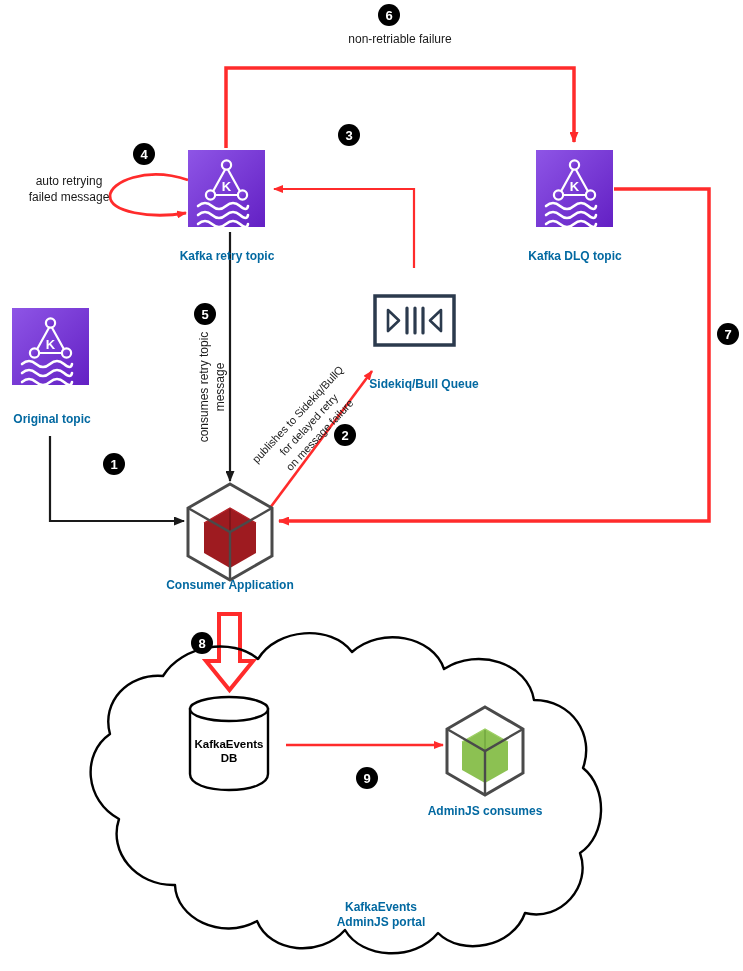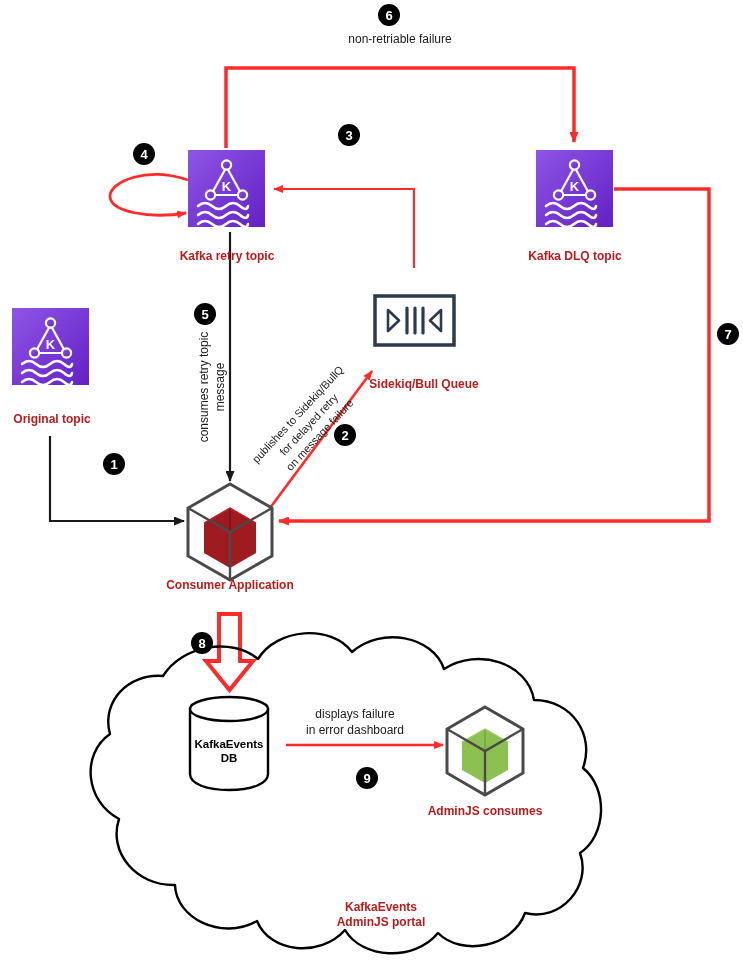--- a/index.html
+++ b/index.html
@@ -21,21 +21,21 @@
     position: absolute;
     left: 0;
     top: 0;
     width: 743px;
     height: 971px;
   }
   .node-label {
     position: absolute;
     font-weight: bold;
     font-size: 12px;
-    color: #b91c1c;
+    color: #0369a1;
     text-align: center;
     line-height: 1.25;
     white-space: pre-line;
   }
   .edge-label {
     position: absolute;
     font-size: 12px;
     color: #1a1a1a;
     text-align: center;
     line-height: 1.3;
@@ -239,28 +239,28 @@
 
   <div class="node-label" style="left:301px; top:900px; width:160px;">KafkaEvents
 AdminJS portal</div>
 
 
   <div class="edge-label rot45" style="left:238px; top:468px; width:160px; font-size:11px;">publishes to Sidekiq/BullQ
 for delayed retry
 on message failure</div>
 
 
+  <div class="edge-label" style="left:17px; top:174px; width:104px;">auto retrying
+failed message</div>
 
   <div class="edge-label rot90" style="left:197px; top:452px; width:130px;">consumes retry topic
 message</div>
 
   <div class="edge-label" style="left:329px; top:32px; width:142px;">non-retriable failure</div>
 
-  <div class="edge-label" style="left:290px; top:707px; width:130px;">displays failure
-in error dashboard</div>
 
   <div class="badge" style="left:103px; top:453px;">1</div>
   <div class="badge" style="left:334px; top:424px;">2</div>
   <div class="badge" style="left:338px; top:124px;">3</div>
   <div class="badge" style="left:133px; top:143px;">4</div>
   <div class="badge" style="left:194px; top:303px;">5</div>
   <div class="badge" style="left:378px; top:4px;">6</div>
   <div class="badge" style="left:717px; top:323px;">7</div>
   <div class="badge" style="left:191px; top:632px;">8</div>
   <div class="badge" style="left:356px; top:767px;">9</div>

